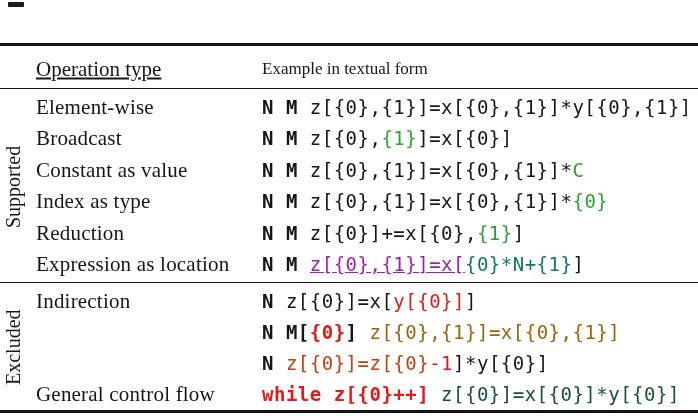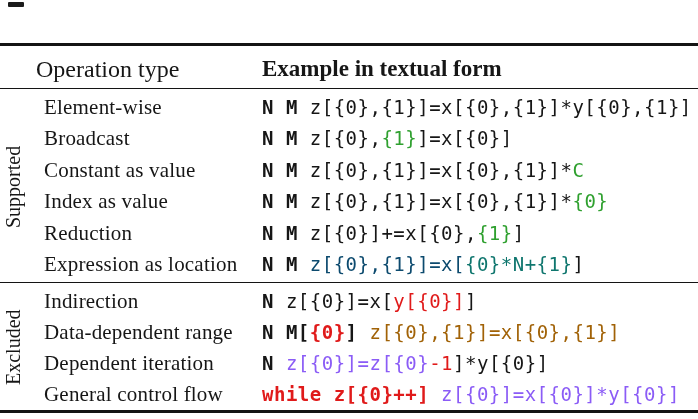--- a/index.html
+++ b/index.html
@@ -18,32 +18,32 @@
   .rule{position:absolute;left:0;right:0;background:#141414;}
   .rule.thick{height:2.8px;}
   .rule.thin{height:1.4px;}
   .rule-top{top:43px;}
   .rule-head{top:87.5px;}
   .rule-mid{top:282px;}
   .rule-bottom{top:410px;}
 
   .header-row{position:absolute;top:52px;left:0;right:0;height:34px;}
   .col-op{position:absolute;left:36px;top:50%;transform:translateY(-50%);
-    font-size:24px;white-space:pre;}
+    font-size:21px;white-space:pre;text-decoration:underline;}
   .col-ex{position:absolute;left:262px;top:50%;transform:translateY(-50%);
-    font-size:23px;white-space:pre;font-weight:bold;}
+    font-size:17px;white-space:pre;}
 
   .rows{position:absolute;left:0;right:0;}
   .rows-0{top:91px;}
   .rows-1{top:285px;}
   .row{position:relative;}
   .rows-0 .row{height:31.5px;}
   .rows-1 .row{height:31px;}
   .op-label{
-    position:absolute;left:44px;top:50%;transform:translateY(-50%);
+    position:absolute;left:36px;top:50%;transform:translateY(-50%);
     font-size:21px;letter-spacing:0.2px;white-space:pre;
   }
   .code{
     position:absolute;left:262px;top:50%;transform:translateY(-50%);
     font-family:"DejaVu Sans Mono",monospace;
     font-size:19px;letter-spacing:0.5px;white-space:pre;
   }
   .code .b{font-weight:bold;}
 
   .vlabel{
@@ -77,49 +77,47 @@
       </div>
       <div class="row">
         <div class="op-label">Broadcast</div>
         <div class="code"><span class="seg b" style="color: rgb(22, 22, 22);">N M </span><span class="seg" style="color: rgb(22, 22, 22);">z[{0},</span><span class="seg" style="color: rgb(47, 160, 47);">{1}</span><span class="seg" style="color: rgb(22, 22, 22);">]=x[{0}]</span></div>
       </div>
       <div class="row">
         <div class="op-label">Constant as value</div>
         <div class="code"><span class="seg b" style="color: rgb(22, 22, 22);">N M </span><span class="seg" style="color: rgb(22, 22, 22);">z[{0},{1}]=x[{0},{1}]*</span><span class="seg" style="color: rgb(47, 160, 47);">C</span></div>
       </div>
       <div class="row">
-        <div class="op-label">Index as value</div>
+        <div class="op-label">Index as type</div>
         <div class="code"><span class="seg b" style="color: rgb(22, 22, 22);">N M </span><span class="seg" style="color: rgb(22, 22, 22);">z[{0},{1}]=x[{0},{1}]*</span><span class="seg" style="color: rgb(47, 160, 47);">{0}</span></div>
       </div>
       <div class="row">
         <div class="op-label">Reduction</div>
         <div class="code"><span class="seg b" style="color: rgb(22, 22, 22);">N M </span><span class="seg" style="color: rgb(22, 22, 22);">z[{0}]+=x[{0},</span><span class="seg" style="color: rgb(47, 160, 47);">{1}</span><span class="seg" style="color: rgb(22, 22, 22);">]</span></div>
       </div>
       <div class="row">
         <div class="op-label">Expression as location</div>
-        <div class="code"><span class="seg b" style="color: rgb(22, 22, 22);">N M </span><span class="seg" style="color: #0c4a6e;">z[{0},{1}]=x[</span><span class="seg" style="color: #0f766e;">{0}*N+{1}</span><span class="seg" style="color: rgb(22, 22, 22);">]</span></div>
+        <div class="code"><span class="seg b" style="color: rgb(22, 22, 22);">N M </span><span class="seg" style="color: #a21caf; text-decoration: underline;">z[{0},{1}]=x[</span><span class="seg" style="color: #0f766e;">{0}*N+{1}</span><span class="seg" style="color: rgb(22, 22, 22);">]</span></div>
       </div>
     </div>
 
   <div class="rule thin rule-mid"></div>
 
   <div class="vlabel vlabel-1">Excluded</div>
   <div class="rows rows-1">
       <div class="row">
         <div class="op-label">Indirection</div>
         <div class="code"><span class="seg b" style="color: rgb(22, 22, 22);">N </span><span class="seg" style="color: rgb(22, 22, 22);">z[{0}]=x[</span><span class="seg" style="color: rgb(224, 26, 26);">y[{0}]</span><span class="seg" style="color: rgb(22, 22, 22);">]</span></div>
       </div>
       <div class="row">
-        <div class="op-label">Data-dependent range</div>
         <div class="code"><span class="seg b" style="color: rgb(22, 22, 22);">N M[</span><span class="seg b" style="color: rgb(224, 26, 26);">{0}</span><span class="seg b" style="color: rgb(22, 22, 22);">]</span><span class="seg" style="color: #a16207;"> z[{0},{1}]=x[{0},{1}]</span></div>
       </div>
       <div class="row">
-        <div class="op-label">Dependent iteration</div>
-        <div class="code"><span class="seg b" style="color: rgb(22, 22, 22);">N </span><span class="seg" style="color: #8b5cf6;">z[{0}]=z[{0}</span><span class="seg" style="color: rgb(224, 26, 26);">-1</span><span class="seg" style="color: rgb(22, 22, 22);">]*y[{0}]</span></div>
+        <div class="code"><span class="seg b" style="color: rgb(22, 22, 22);">N </span><span class="seg" style="color: #c2410c;">z[{0}]=z[{0}</span><span class="seg" style="color: rgb(224, 26, 26);">-1</span><span class="seg" style="color: rgb(22, 22, 22);">]*y[{0}]</span></div>
       </div>
       <div class="row">
         <div class="op-label">General control flow</div>
-        <div class="code"><span class="seg b" style="color: rgb(224, 26, 26);">while z[{0}++]</span><span class="seg" style="color: #8b5cf6; text-align: right;"> z[{0}]=x[{0}]*y[{0}]</span></div>
+        <div class="code"><span class="seg b" style="color: rgb(224, 26, 26);">while z[{0}++]</span><span class="seg" style="color: #14532d; text-align: right;"> z[{0}]=x[{0}]*y[{0}]</span></div>
       </div>
     </div>
 
   <div class="rule thick rule-bottom"></div>
 </div>
 
 </body></html>

